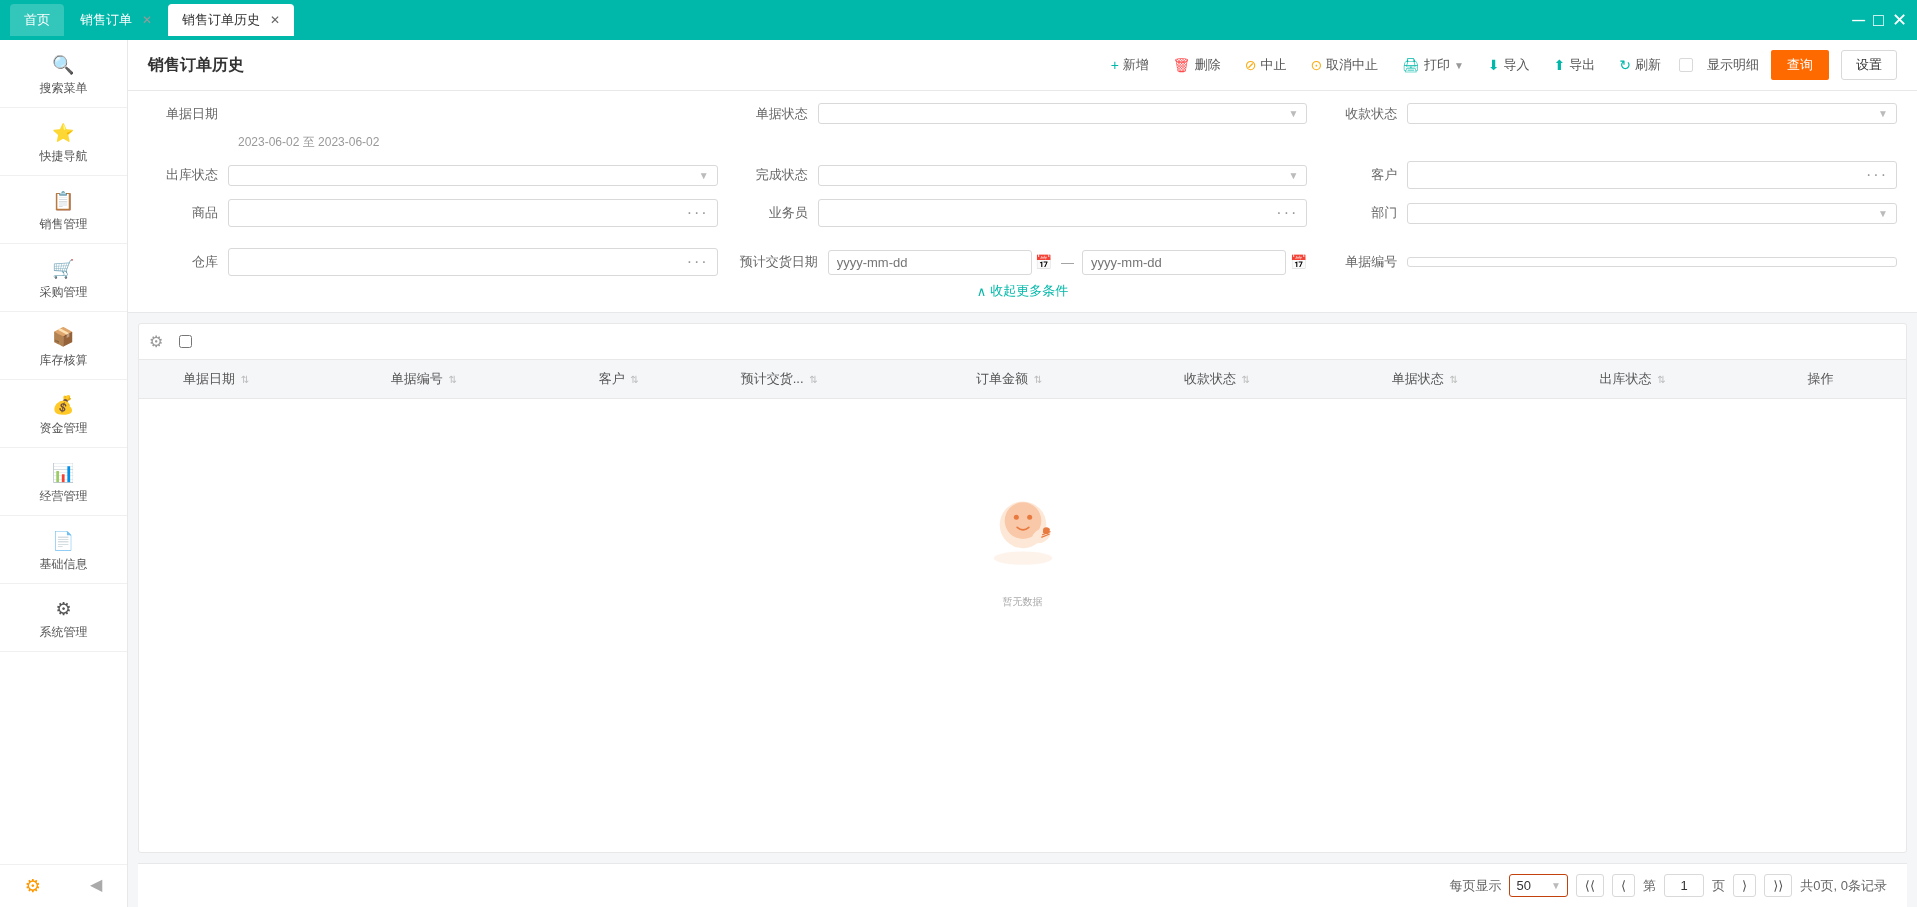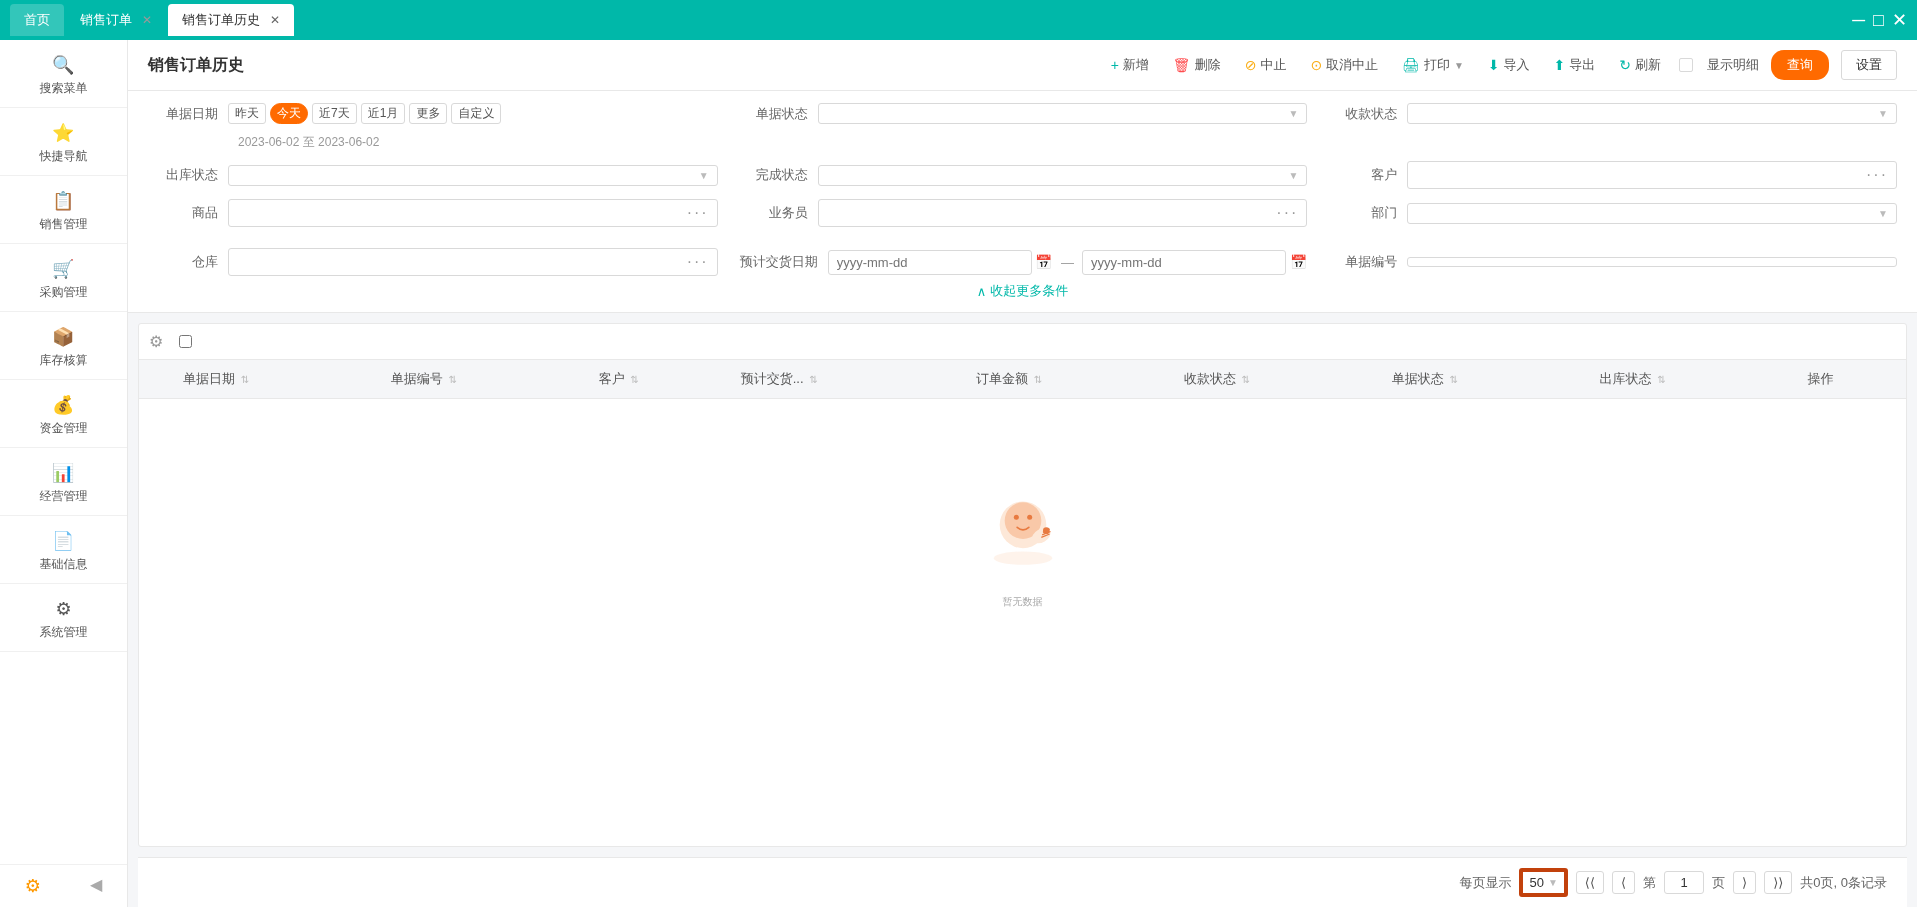--- a/index.html
+++ b/index.html
@@ -131,21 +131,21 @@
       font-size: 13px;
       padding: 4px 6px;
       border-radius: 3px;
     }
     .action-btn .icon { font-size: 14px; }
     .btn-primary {
       background: #ff6a00;
       color: #fff;
       border: none;
       padding: 6px 16px;
-      border-radius: 13px;
+      border-radius: 2px;
       cursor: pointer;
       font-size: 13px;
     }
     .btn-default {
       background: #fff;
       color: #333;
       border: 1px solid #d9d9d9;
       padding: 5px 14px;
       border-radius: 3px;
       cursor: pointer;
@@ -301,28 +301,28 @@
       justify-content: flex-end;
       padding: 10px 20px;
       background: #fff;
       border-top: 1px solid #e8e8e8;
       gap: 8px;
       flex-shrink: 0;
       margin: 0 10px;
     }
     .page-size-label { color: #666; }
     .page-size-select {
-      border: 4px solid #c2410c;
+      border: 1px solid #c2410c;
       border-radius: 3px;
       padding: 3px 6px;
       color: #333;
       cursor: pointer;
       display: flex;
       align-items: center;
-      gap: 4px;
+      gap: 20px;
     }
     .page-nav-btn {
       border: 1px solid #d9d9d9;
       border-radius: 3px;
       padding: 3px 8px;
       cursor: pointer;
       color: #555;
       background: #fff;
     }
     .page-input {
@@ -449,30 +449,20 @@
         <button class="btn-primary">查询</button>
         <button class="btn-default">设置</button>
       </div>
     </div>
 
     <div class="filter-section">
 
       <div class="filter-groups" style="margin-bottom:10px;">
         <div class="filter-group-item">
           <span class="filter-label">单据日期</span>
-          <div class="filter-value">
-            <div class="date-quick-btns">
-              <button class="date-quick-btn">昨天</button>
-              <button class="date-quick-btn active">今天</button>
-              <button class="date-quick-btn">近7天</button>
-              <button class="date-quick-btn">近1月</button>
-              <button class="date-quick-btn">更多</button>
-              <button class="date-quick-btn">自定义</button>
-            </div>
-          </div>
         </div>
         <div class="filter-group-item">
           <span class="filter-label">单据状态</span>
           <div class="filter-select" style="flex:1;">
             <span></span>
             <span style="font-size:10px; color:#bbb;">▼</span>
           </div>
         </div>
         <div class="filter-group-item">
           <span class="filter-label">收款状态</span>

